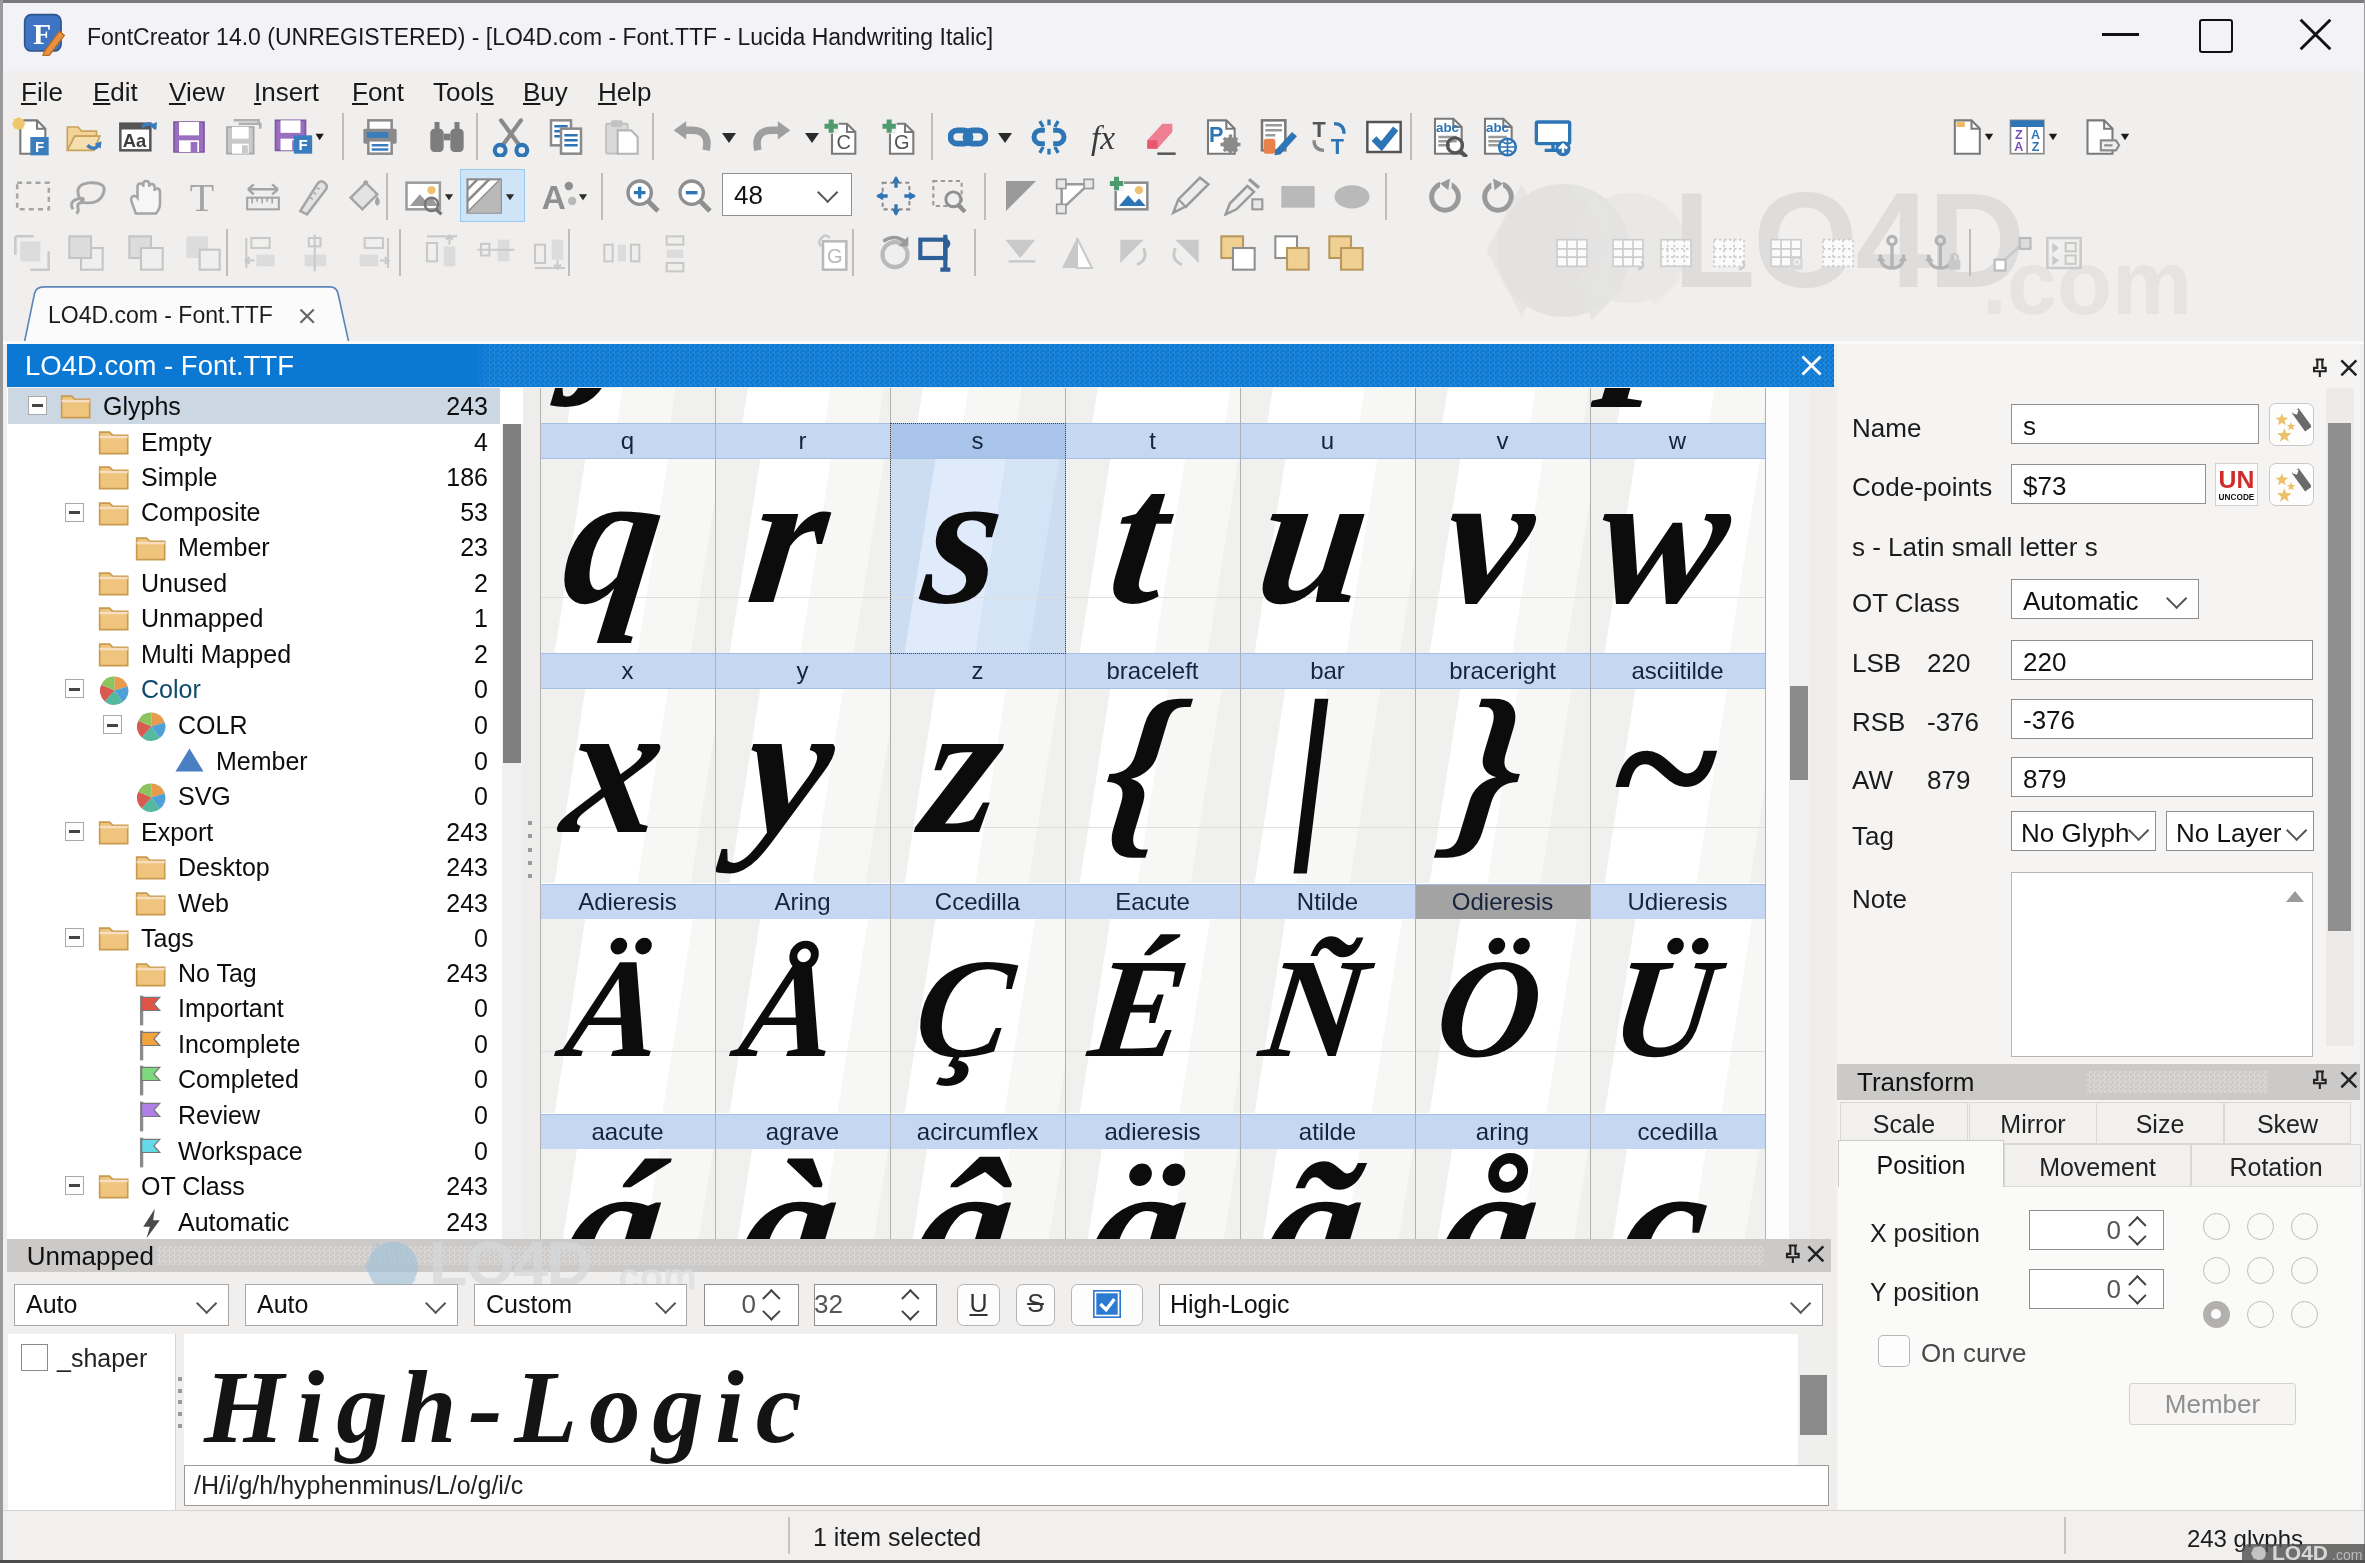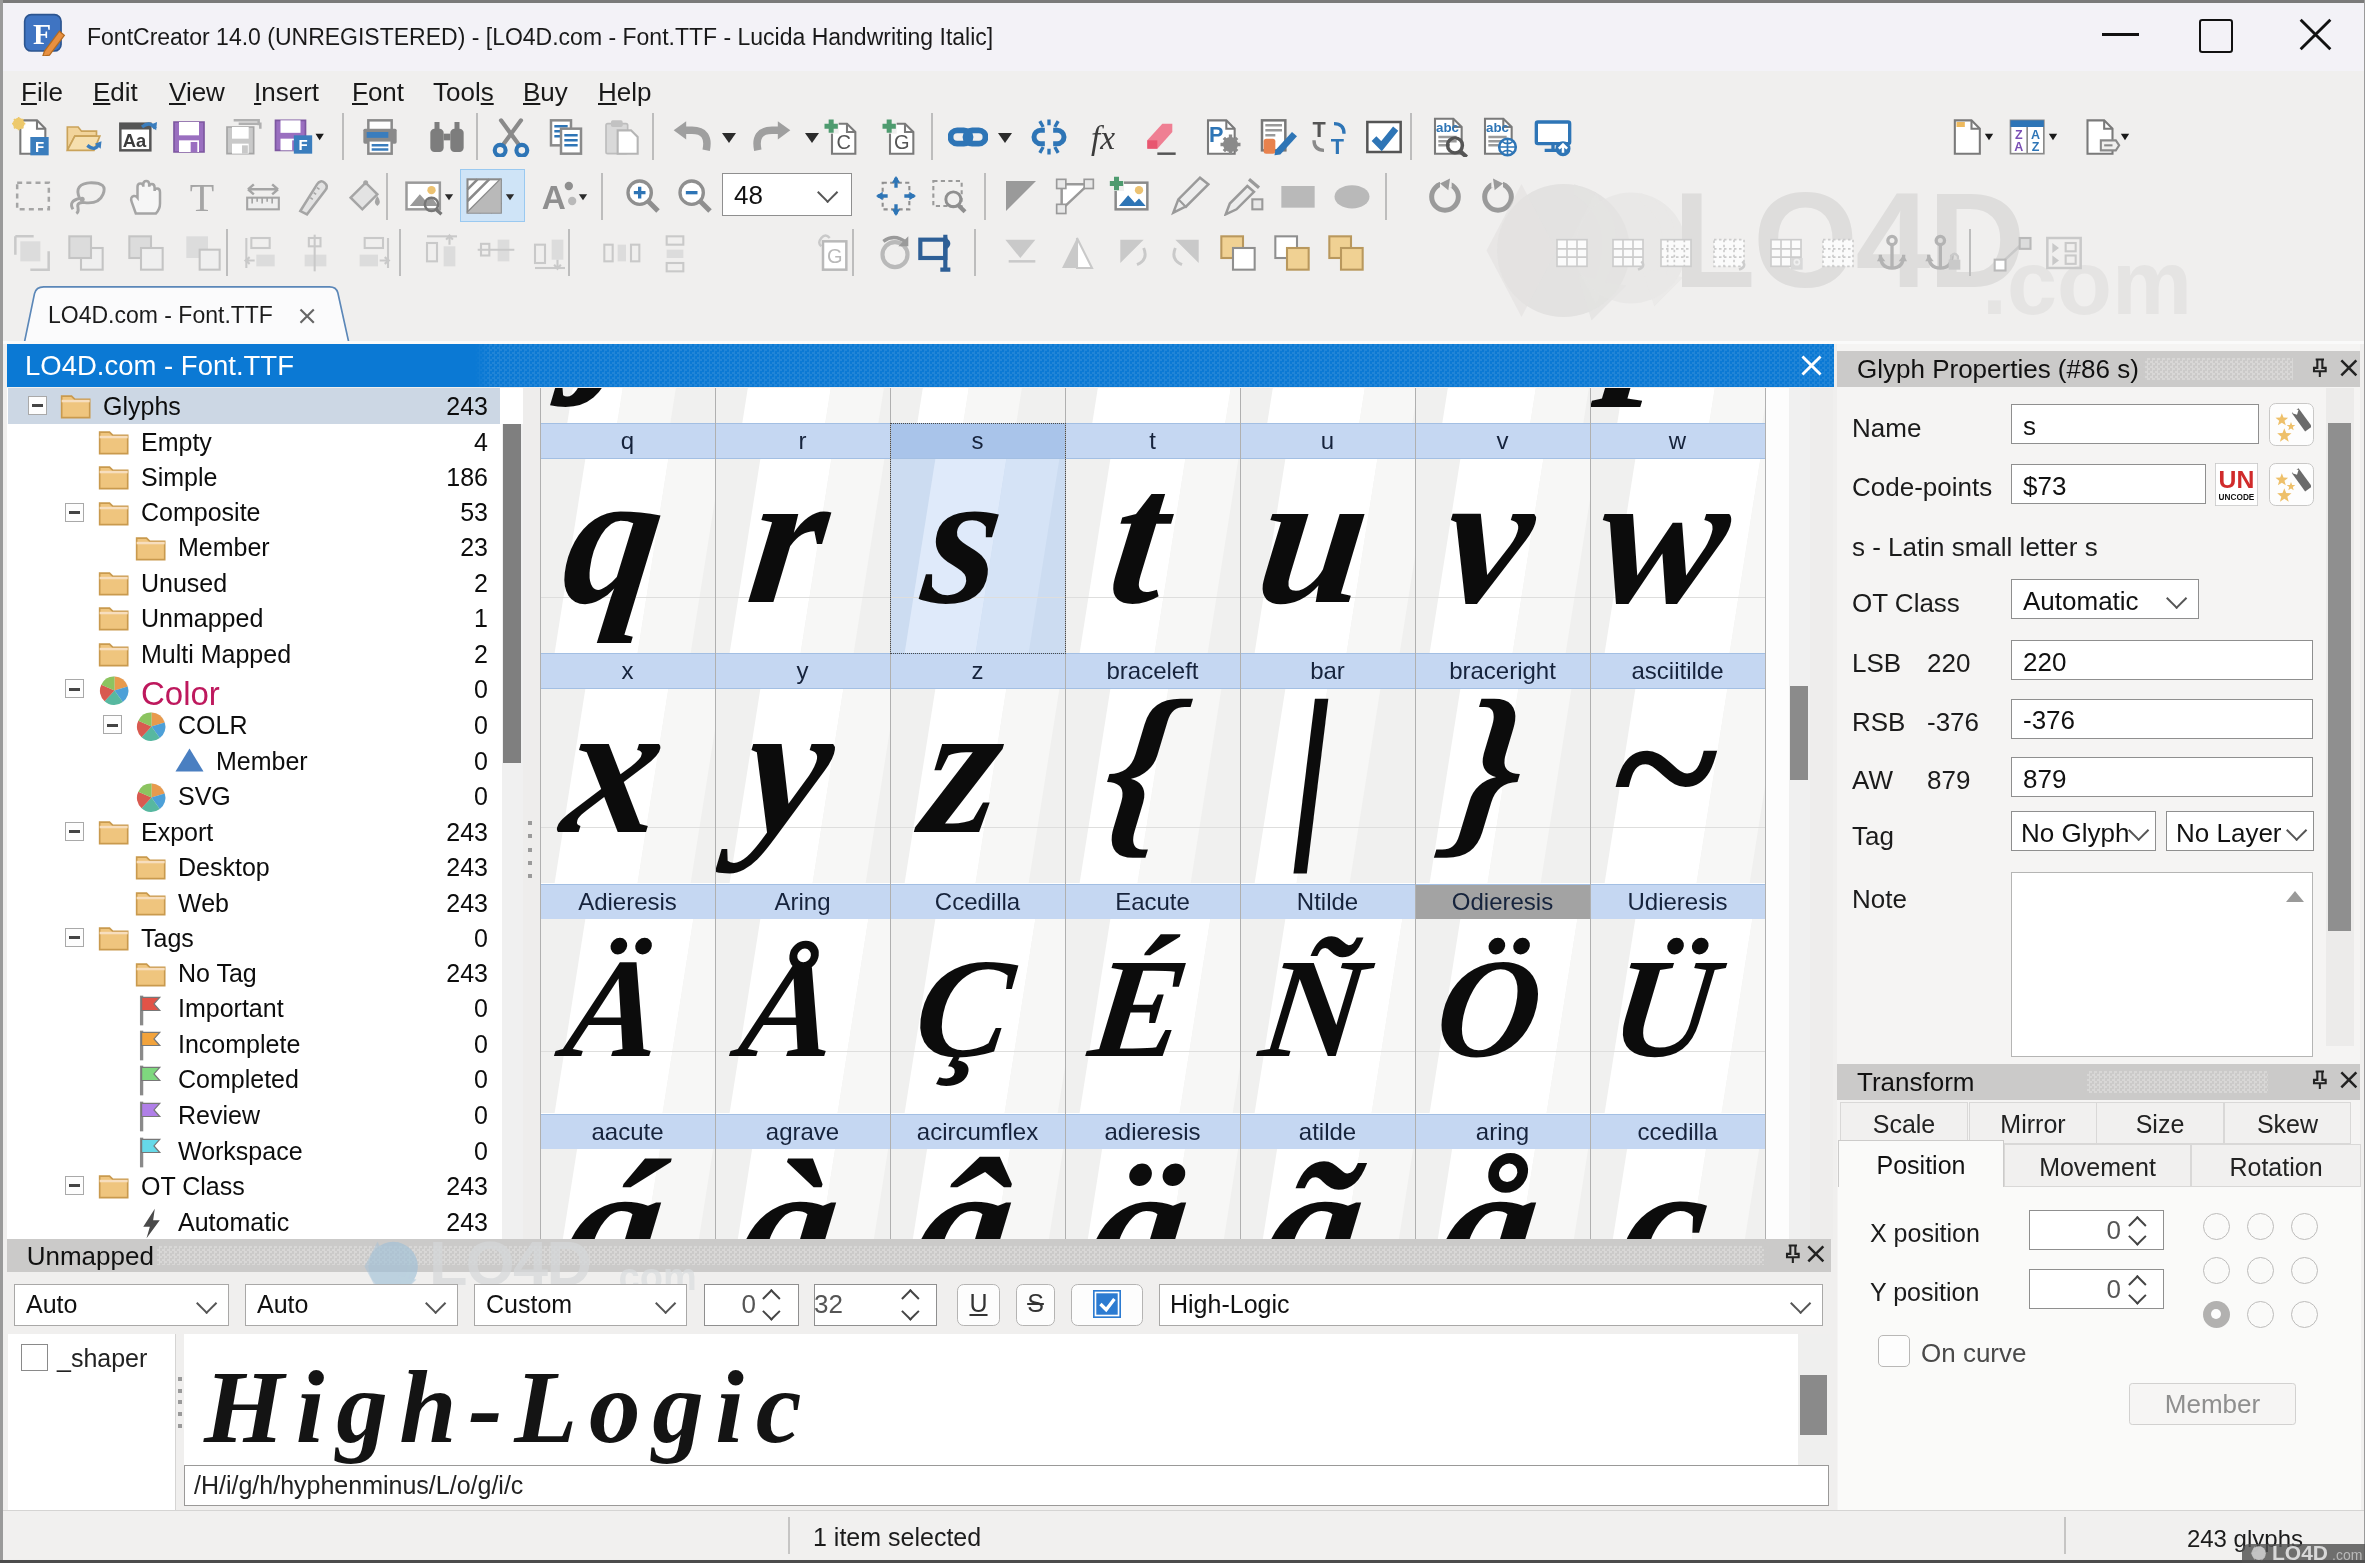--- a/index.html
+++ b/index.html
@@ -600,21 +600,21 @@
 <div class="abs" style="left:65px;top:679px;width:19px;height:19px;background:#fdfdfd;border:0.8px solid #a9a9a9;box-sizing:border-box"></div>
 <div class="abs" style="left:69px;top:688px;width:10.8px;height:2.5px;background:#444"></div>
 <div class="abs" style="left:98px;top:674px;width:33px;height:32px"><svg width="33" height="33" viewBox="0 0 40 40">
         <circle cx="20" cy="20" r="17" fill="#e8e8e8"></circle>
         <path d="M20 20 L20 3 A17 17 0 0 1 36 15 z" fill="#e89a4d"></path>
         <path d="M20 20 L36 15 A17 17 0 0 1 30 34 z" fill="#4da0d8"></path>
         <path d="M20 20 L30 34 A17 17 0 0 1 8 33 z" fill="#57b8a0"></path>
         <path d="M20 20 L8 33 A17 17 0 0 1 4 13 z" fill="#d85a50"></path>
         <path d="M20 20 L4 13 A17 17 0 0 1 20 3 z" fill="#8cc460"></path>
       </svg></div>
-<div class="abs" style="left:141px;top:675px;font-size:33px;color:#be185d">Color</div>
+<div class="abs" style="left:141px;top:675px;font-size:25px;color:#0c4a6e">Color</div>
 <div class="abs" style="left:0;top:675px;width:488px;text-align:right;font-size:25px;color:#0d0d0d">0</div>
 <div class="abs" style="left:103px;top:715px;width:19px;height:19px;background:#fdfdfd;border:0.8px solid #a9a9a9;box-sizing:border-box"></div>
 <div class="abs" style="left:107px;top:724px;width:10.8px;height:2.5px;background:#444"></div>
 <div class="abs" style="left:135px;top:710px;width:33px;height:32px"><svg width="33" height="33" viewBox="0 0 40 40">
         <circle cx="20" cy="20" r="17" fill="#e8e8e8"></circle>
         <path d="M20 20 L20 3 A17 17 0 0 1 36 15 z" fill="#e89a4d"></path>
         <path d="M20 20 L36 15 A17 17 0 0 1 30 34 z" fill="#4da0d8"></path>
         <path d="M20 20 L30 34 A17 17 0 0 1 8 33 z" fill="#57b8a0"></path>
         <path d="M20 20 L8 33 A17 17 0 0 1 4 13 z" fill="#d85a50"></path>
         <path d="M20 20 L4 13 A17 17 0 0 1 20 3 z" fill="#8cc460"></path>
@@ -1009,24 +1009,20 @@
 <div class="vline" style="left:1240px;top:388px;height:852px"></div>
 <div class="vline" style="left:1415px;top:388px;height:852px"></div>
 <div class="vline" style="left:1590px;top:388px;height:852px"></div>
 <div class="vline" style="left:1765px;top:388px;height:852px"></div>
 <div class="abs" style="left:890px;top:423px;width:176px;height:231px;border:1.7px dotted #4a4a4a;box-sizing:border-box"></div>
 <div class="abs" style="left:1766px;top:388px;width:22.5px;height:852px;background:#fdfdfd"></div>
 <div class="abs" style="left:1789px;top:388px;width:21.7px;height:852px;background:#f0f0f0"></div>
 <div class="abs" style="left:1790px;top:686px;width:18.3px;height:94px;background:#8b8b8b"></div>
 <div class="abs" style="left:1810px;top:388px;width:23px;height:852px;background:#eeedec"></div>
 <div class="abs" style="left:1837px;top:344px;width:523px;height:1166px;background:#f5f4f3"></div>
-<div class="cap" style="left:1837px;top:351px;width:523px;height:36px">
-      <div class="captx">Glyph Properties (#86 s)</div>
-      <div class="dots" style="left:308px;right:67px"></div>
-    </div>
 <div class="abs" style="left:2309px;top:357px;width:21.7px;height:21.7px"><svg width="21.7" height="21.7" viewBox="0 0 26 26">
         <path d="M8 3 h10 M10 3 v10 h-4 l0 4 h14 l0 -4 h-4 v-10 M13 17 v7" stroke="#222" stroke-width="2.5" fill="none"></path>
       </svg></div>
 <div class="abs" style="left:2338px;top:357px;width:21.7px;height:21.7px"><svg width="21.7" height="21.7" viewBox="0 0 26 26">
         <path d="M4 4 L22 22 M22 4 L4 22" stroke="#222" stroke-width="3"></path>
       </svg></div>
 <div class="rlab" style="left:1852px;top:413px">Name</div>
 <div class="fld" style="left:2011px;top:404px;width:248px;height:40px"></div>
 <div class="abs" style="left:2023px;top:411px;font-size:26px;color:#111">s</div>
 <div class="btn" style="left:2269px;top:403px;width:45px;height:43px"></div>

